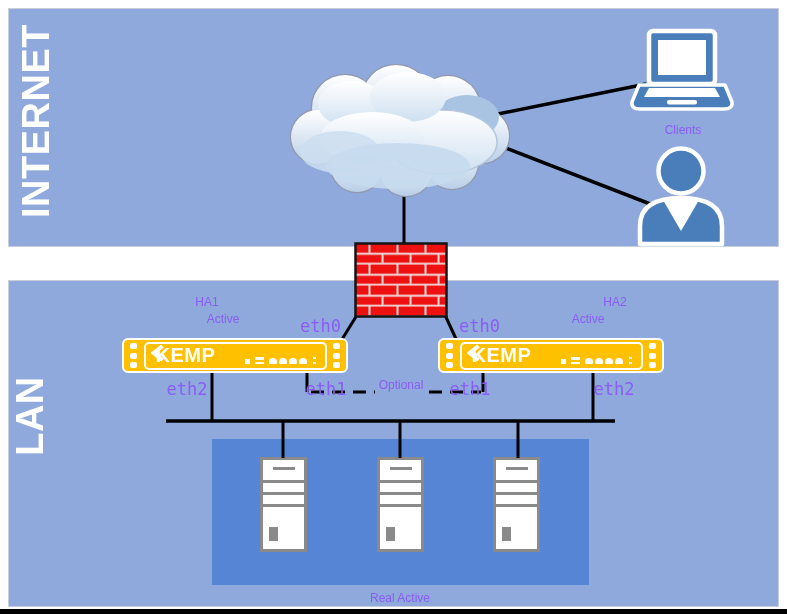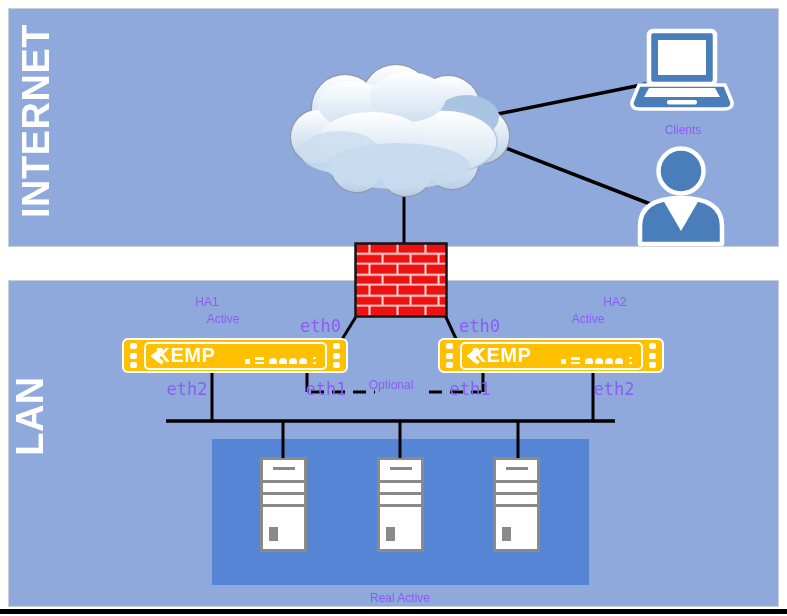--- a/index.html
+++ b/index.html
@@ -47,21 +47,21 @@
     border:2.5px solid #ffffff; border-radius:6px; box-sizing:border-box;
     display:flex; align-items:stretch;
   }
   .kemp-ha1 { left:122px; } .kemp-ha2 { left:438px; }
   .kemp-ports { width:19px; display:flex; flex-direction:column; justify-content:space-evenly; align-items:center; }
   .kemp-dot { width:7px; height:6px; background:#fff; border-radius:2px; }
   .kemp-panel {
     flex:1; border:2px solid #ffffff; border-radius:5px; margin:1.5px 0.5px;
     position:relative; display:flex; align-items:center; min-width:0;
   }
-  .kemp-logo { display:flex; align-items:center; margin-left:5px; color:#fff; font-weight:bold; font-size:20px; letter-spacing:0.5px; }
+  .kemp-logo { display:flex; align-items:flex-start; margin-left:5px; color:#fff; font-weight:bold; font-size:20px; letter-spacing:0.5px; }
   .kemp-chevron { margin-right:-8px; position:relative; z-index:1; display:flex; }
   .kemp-leds { position:absolute; right:9px; bottom:3.5px; display:flex; align-items:flex-end; gap:5px; }
   .led-sq { width:5px; height:5px; background:#fff; }
   .led-eq { display:flex; flex-direction:column; gap:2px; }
   .led-eq div { width:9px; height:2.5px; background:#fff; }
   .led-ports { display:flex; gap:2px; align-items:flex-end; }
   .led-port { width:8px; height:6px; background:#fff; border-radius:4px 4px 1px 1px; }
   .led-colon { display:flex; flex-direction:column; gap:2.5px; margin-left:1px; }
   .led-colon div { width:2.5px; height:2.5px; background:#fff; }
 
@@ -75,21 +75,21 @@
   .lbl-ha1-name  { left:172px; top:295px; width:70px; }
   .lbl-ha1-role  { left:188px; top:312px; width:70px; }
   .lbl-ha2-name  { left:580px; top:295px; width:70px; }
   .lbl-ha2-role  { left:553px; top:312px; width:70px; }
   .lbl-eth0-l    { left:297px; top:316px; width:44px; }
   .lbl-eth0-r    { left:459px; top:316px; width:44px; }
   .lbl-eth2-l    { left:165px; top:379px; width:44px; }
   .lbl-eth1-l    { left:304px; top:379px; width:44px; }
   .lbl-eth1-r    { left:448px; top:379px; width:44px; }
   .lbl-eth2-r    { left:592px; top:379px; width:44px; }
-  .lbl-optional  { left:351px; top:378px; width:80px; }
+  .lbl-optional  { left:361px; top:378px; width:80px; }
   .lbl-clients   { left:648px; top:123px; width:70px; }
   .lbl-servers   { left:340px; top:591px; width:120px; }
 
   .bottom-rule { position:absolute; left:0; top:609px; width:787px; height:5px; background:#000; }
 </style>
 </head>
 <body>
 
 <div class="canvas">
 

